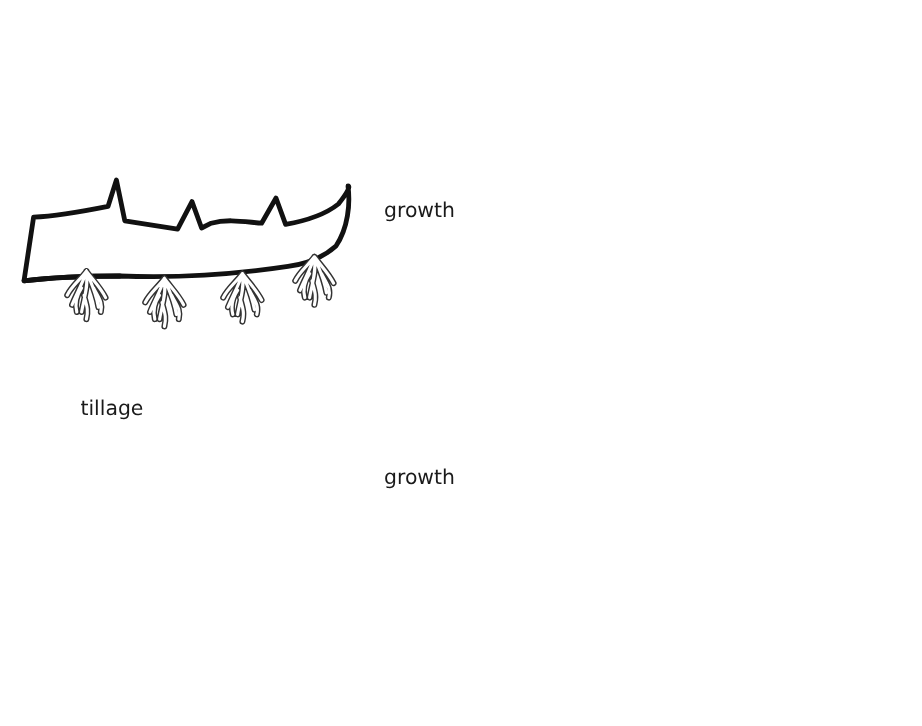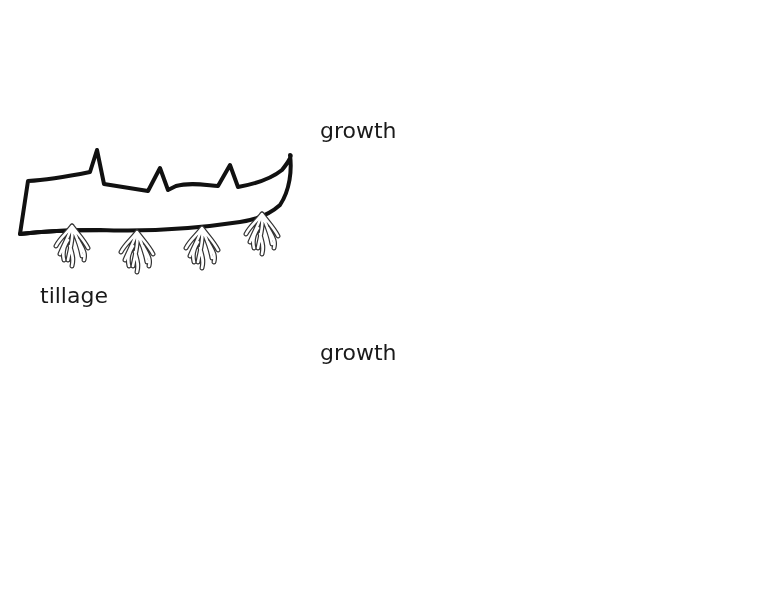--- a/index.html
+++ b/index.html
@@ -1,18 +1,18 @@
 <!DOCTYPE html>
 <html><head>
 <meta charset="utf-8">
 <style>
   html, body { margin: 0; padding: 0; background: #ffffff; }
   body { width: 768px; height: 605px; position: relative; overflow: hidden; font-family: "DejaVu Sans", sans-serif; }
   svg.stage { position: absolute; left: 0; top: 0; }
-  .lbl { position: absolute; font-family: "DejaVu Sans", sans-serif; font-size: 22px; color: #1a1a1a; letter-spacing: 0px; }
+  .lbl { position: absolute; font-family: "DejaVu Sans", sans-serif; font-size: 17px; color: #1a1a1a; letter-spacing: 0px; margin-top: 48px; }
   .rhiz { fill: #ffffff; stroke: #111111; stroke-width: 4; stroke-linejoin: round; stroke-linecap: round; }
   .line { fill: none; stroke: #111111; stroke-width: 4; stroke-linecap: round; stroke-linejoin: round; }
   .root-o { fill: none; stroke: #333; stroke-width: 5; stroke-linecap: round; stroke-linejoin: round; }
   .root-i { fill: none; stroke: #fff; stroke-width: 2.6; stroke-linecap: round; stroke-linejoin: round; }
   .arrow { fill: #1a1a1a; }
 </style>
 </head>
 <body>
 
 
@@ -90,17 +90,17 @@
     
     <path class="rhiz" d="M520,483 L557,492 L565,475 L572,437 C580,445 587,460 590,475 L588,490 L590,526 L521,532 C516,515 516,498 520,483 Z">
     <use href="#rootclump" transform="translate(553,530)">
     
     <path class="rhiz" d="M675,492 C695,486 712,478 720,467 L723,455 C735,440 750,425 762,421 C758,440 752,460 748,472 C745,490 735,500 722,505 C705,510 690,515 675,525 C668,512 668,500 675,492 Z">
     <use href="#rootclump" transform="translate(695,522)">
   </use></path></use></path></use></path></use></path></g>
 
 
 <div class="lbl" style="left:320px;top:118px;">growth</div>
-<div class="lbl" style="left:40px;top:283px;text-align:center;">tillage</div>
+<div class="lbl" style="left:67px;top:283px;text-align:center;">tillage</div>
 <div class="lbl" style="left:320px;top:340px;">growth</div>
 
 
 
 
 </body></html>

